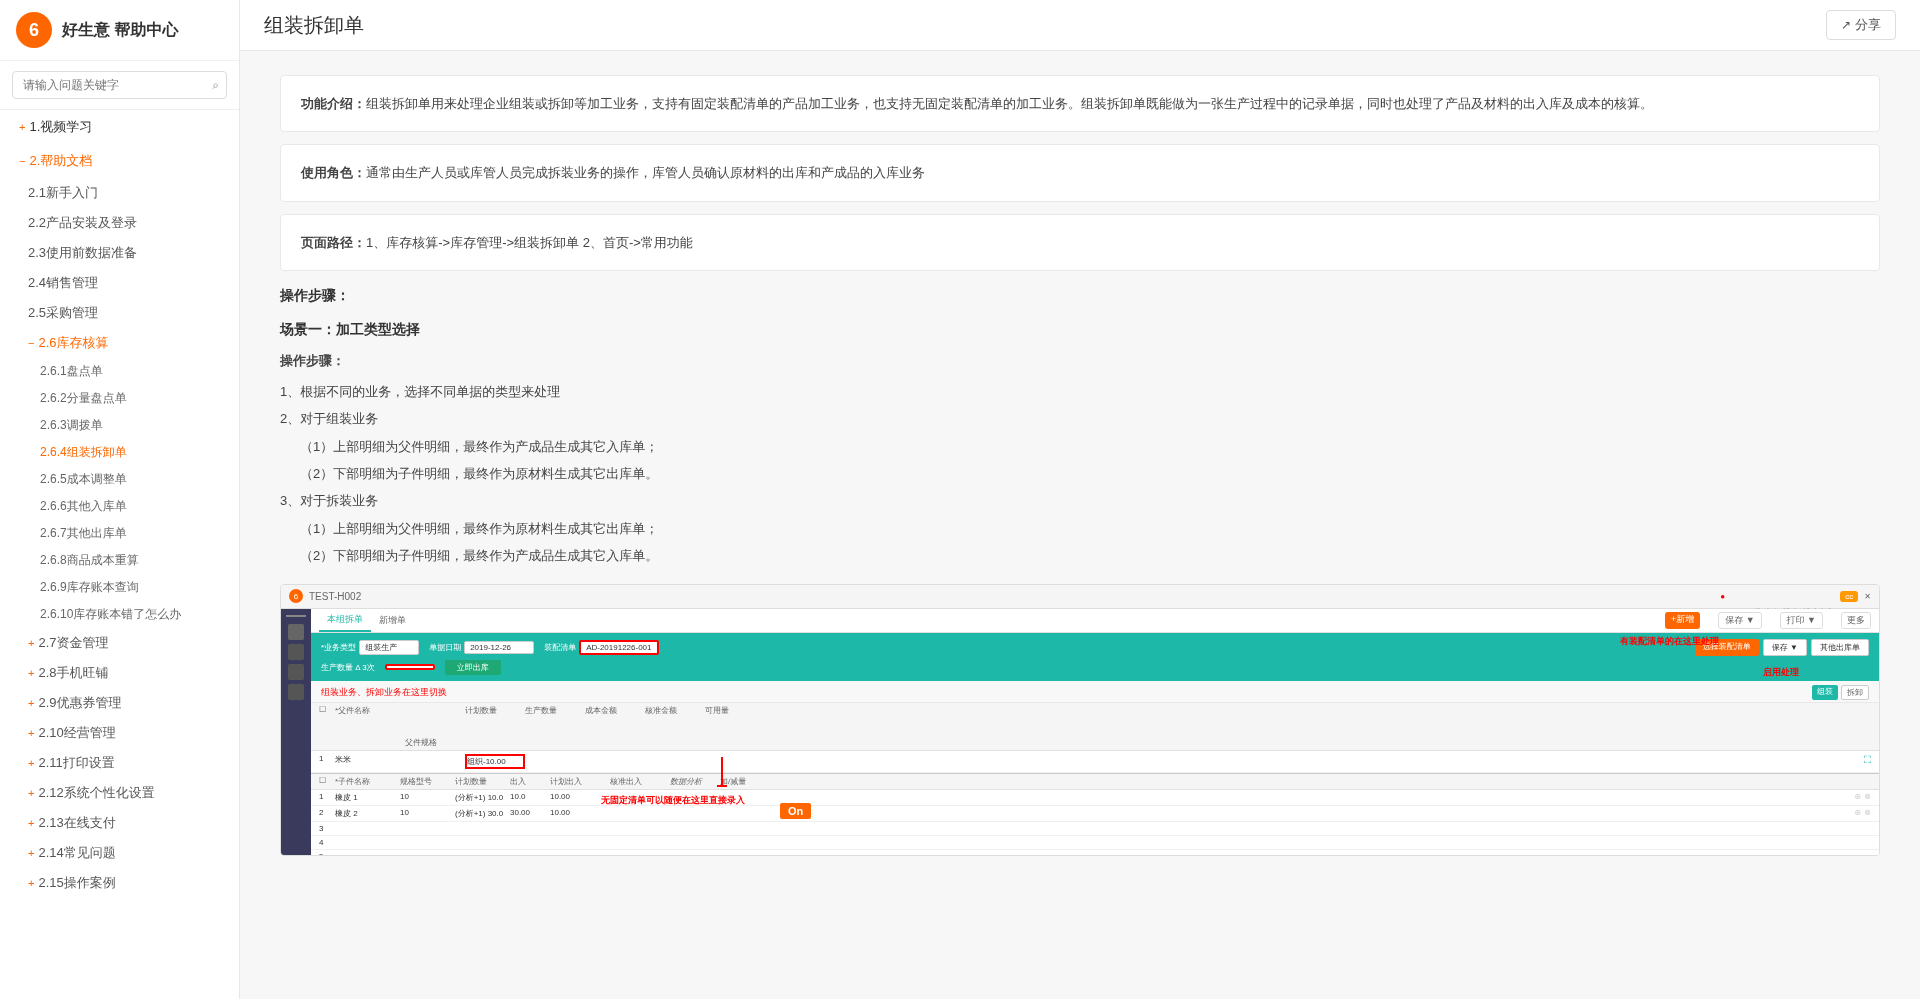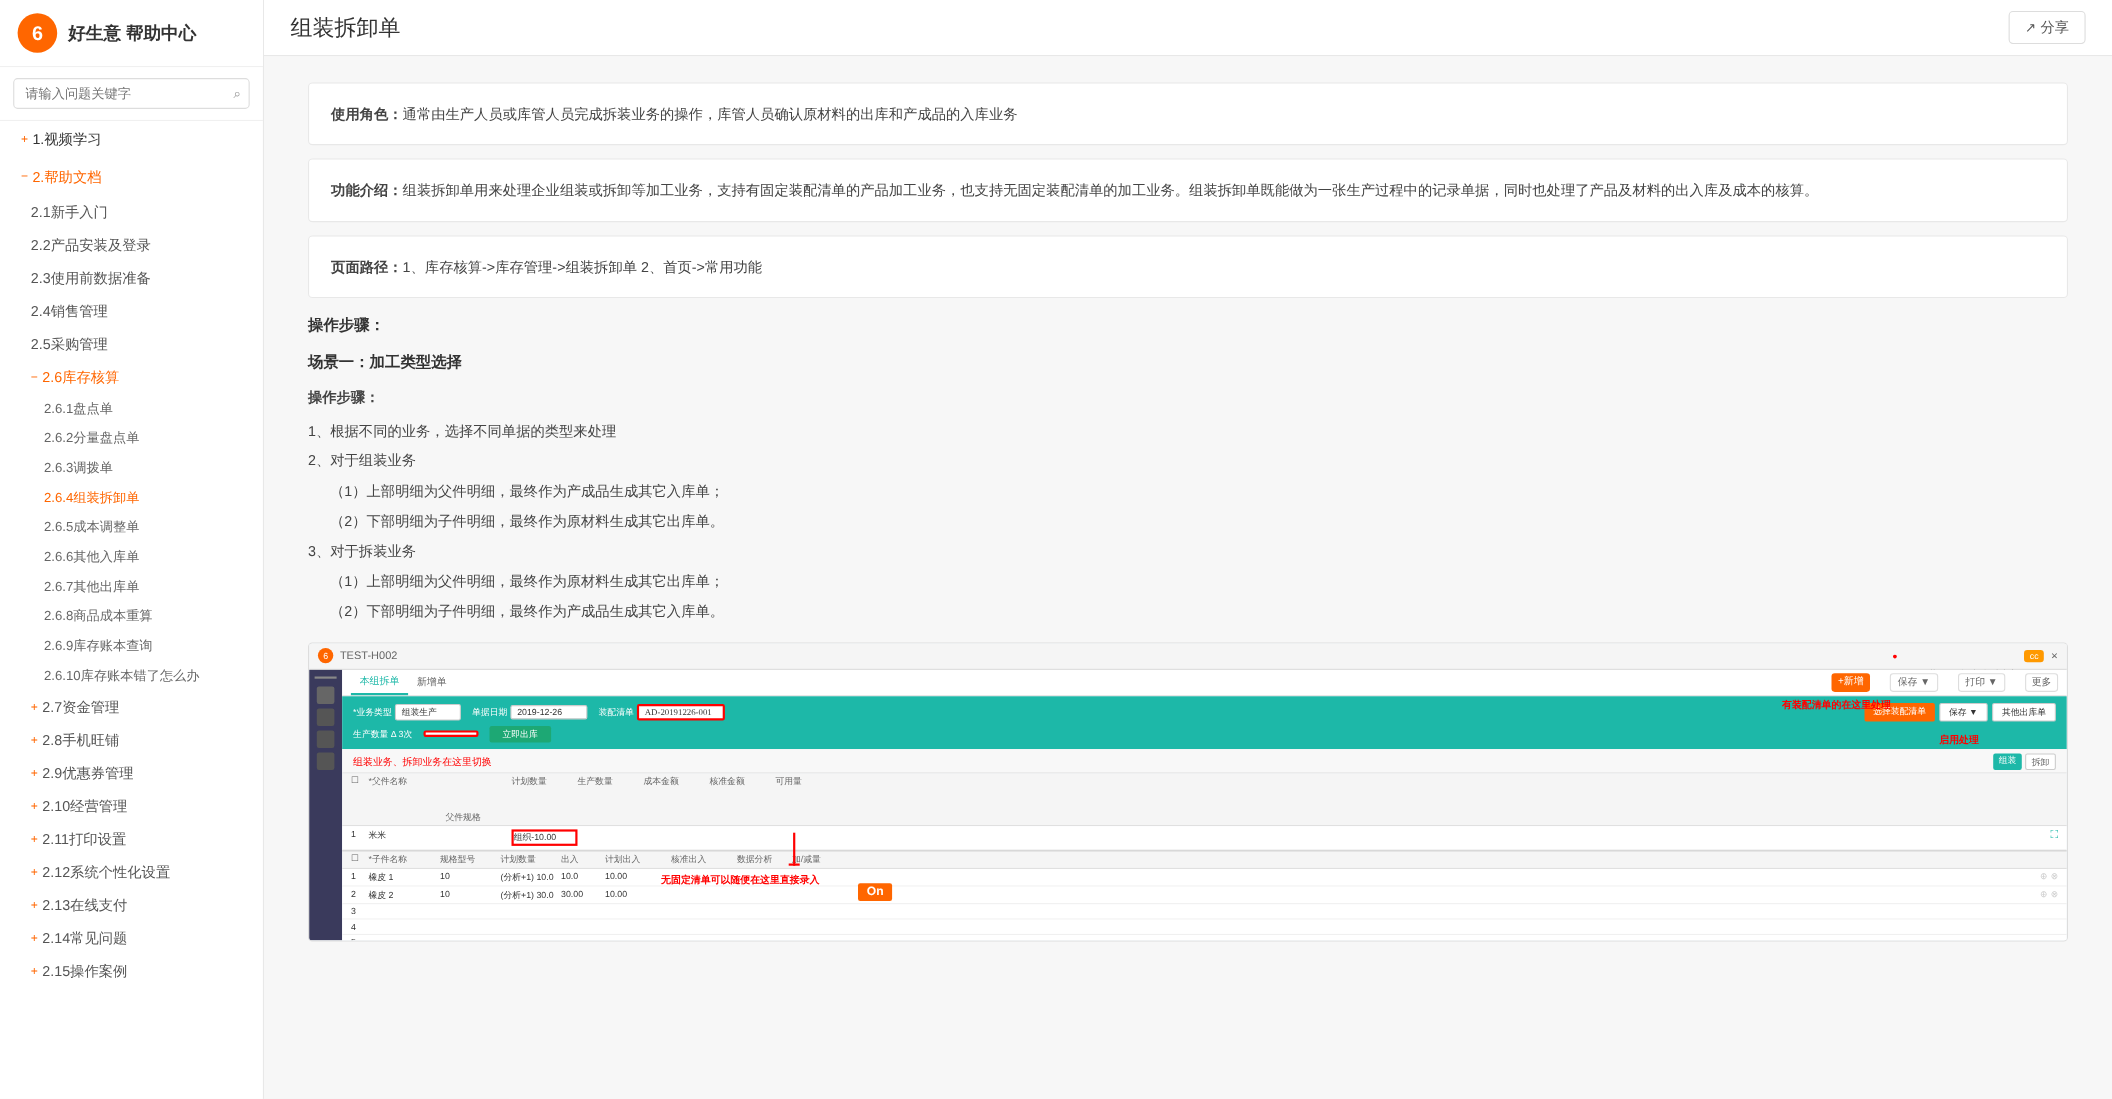--- a/index.html
+++ b/index.html
@@ -160,25 +160,25 @@
     <h1 id="page-title-main">组装拆卸单</h1>
     <button id="share-btn">
       <span style="font-size:12px;">↗</span>
       <span>分享</span>
     </button>
   </div>
 
   <div id="content-area">
 
     <div class="info-block">
+      <span style="font-weight:bold;">功能介绍：</span><span>组装拆卸单用来处理企业组装或拆卸等加工业务，支持有固定装配清单的产品加工业务，也支持无固定装配清单的加工业务。组装拆卸单既能做为一张生产过程中的记录单据，同时也处理了产品及材料的出入库及成本的核算。</span>
+    </div>
+
+    <div class="info-block">
       <span style="font-weight:bold;">使用角色：</span><span>通常由生产人员或库管人员完成拆装业务的操作，库管人员确认原材料的出库和产成品的入库业务</span>
-    </div>
-
-    <div class="info-block">
-      <span style="font-weight:bold;">功能介绍：</span><span>组装拆卸单用来处理企业组装或拆卸等加工业务，支持有固定装配清单的产品加工业务，也支持无固定装配清单的加工业务。组装拆卸单既能做为一张生产过程中的记录单据，同时也处理了产品及材料的出入库及成本的核算。</span>
     </div>
 
     <div class="info-block">
       <span style="font-weight:bold;">页面路径：</span><span>1、库存核算-&gt;库存管理-&gt;组装拆卸单  2、首页-&gt;常用功能</span>
     </div>
 
     <div class="section-title">操作步骤：</div>
 
     <div class="section-title">
       <span>场景一：加工类型选择</span>
@@ -245,21 +245,21 @@
                   <div style="display:flex;align-items:center;gap:3px;">
                     <span style="font-size:8px;color:#fff;">*业务类型</span>
                     <div style="background:#fff;border:1px solid #ccc;border-radius:2px;padding:1px 5px;font-size:8px;width:60px;cursor:pointer;">组装生产</div>
                   </div>
                   <div style="display:flex;align-items:center;gap:3px;">
                     <span style="font-size:8px;color:#fff;">单据日期</span>
                     <div style="background:#fff;border:1px solid #ccc;border-radius:2px;padding:1px 5px;font-size:8px;width:70px;">2019-12-26</div>
                   </div>
                   <div style="display:flex;align-items:center;gap:3px;">
                     <span style="font-size:8px;color:#fff;">装配清单</span>
-                    <div style="background:#fff;border:2px solid #ff0000;border-radius:2px;padding:1px 5px;font-size:8px;width:80px;font-family:Liberation Serif, serif;">AD-20191226-001</div>
+                    <div style="background:#fff;border:2px solid #ff0000;border-radius:2px;padding:1px 5px;font-size:8px;width:80px;">AD-20191226-001</div>
                   </div>
                   <div style="margin-left:auto;display:flex;gap:4px;">
 
                     <span style="position:absolute;top:2px;right:160px;font-size:9px;color:#ff0000;font-weight:bold;white-space:nowrap;">有装配清单的在这里处理</span>
                     <div style="background:#ff6600;color:white;border-radius:2px;padding:2px 8px;font-size:8px;cursor:pointer;">选择装配清单</div>
                     <div style="background:#fff;border:1px solid #ccc;border-radius:2px;padding:2px 8px;font-size:8px;cursor:pointer;">保存 ▼</div>
                     <div style="background:#fff;border:1px solid #ccc;border-radius:2px;padding:2px 8px;font-size:8px;cursor:pointer;">其他出库单</div>
                   </div>
                 </div>
                 <div style="display:flex;gap:10px;align-items:center;margin-top:4px;">
@@ -302,21 +302,21 @@
               </div>
 
               <div style="background:#f5f5f5;display:flex;padding:2px 8px;font-size:8px;color:#666;border-bottom:1px solid #e0e0e0;border-top:1px solid #ccc;position:relative;">
                 <span style="width:16px;">☐</span>
                 <span style="width:65px;">*子件名称</span>
                 <span style="width:55px;">规格型号</span>
                 <span style="width:55px;">计划数量</span>
                 <span style="width:40px;">出入</span>
                 <span style="width:60px;">计划出入</span>
                 <span style="width:60px;">核准出入</span>
-                <span style="width:50px;">数据分析</span>
+                <span style="width:50px;font-style:italic;">数据分析</span>
                 <span style="width:40px;">加/减量</span>
                 <span style="flex:1;"></span>
               </div>
               <div style="display:flex;padding:2px 8px;font-size:8px;border-bottom:1px solid #f0f0f0;background:#fff;">
                 <span style="width:16px;">1</span>
                 <span style="width:65px;">橡皮 1</span>
                 <span style="width:55px;">10</span>
                 <span style="width:55px;">(分析+1) 10.0</span>
                 <span style="width:40px;">10.0</span>
                 <span style="width:60px;">10.00</span>

